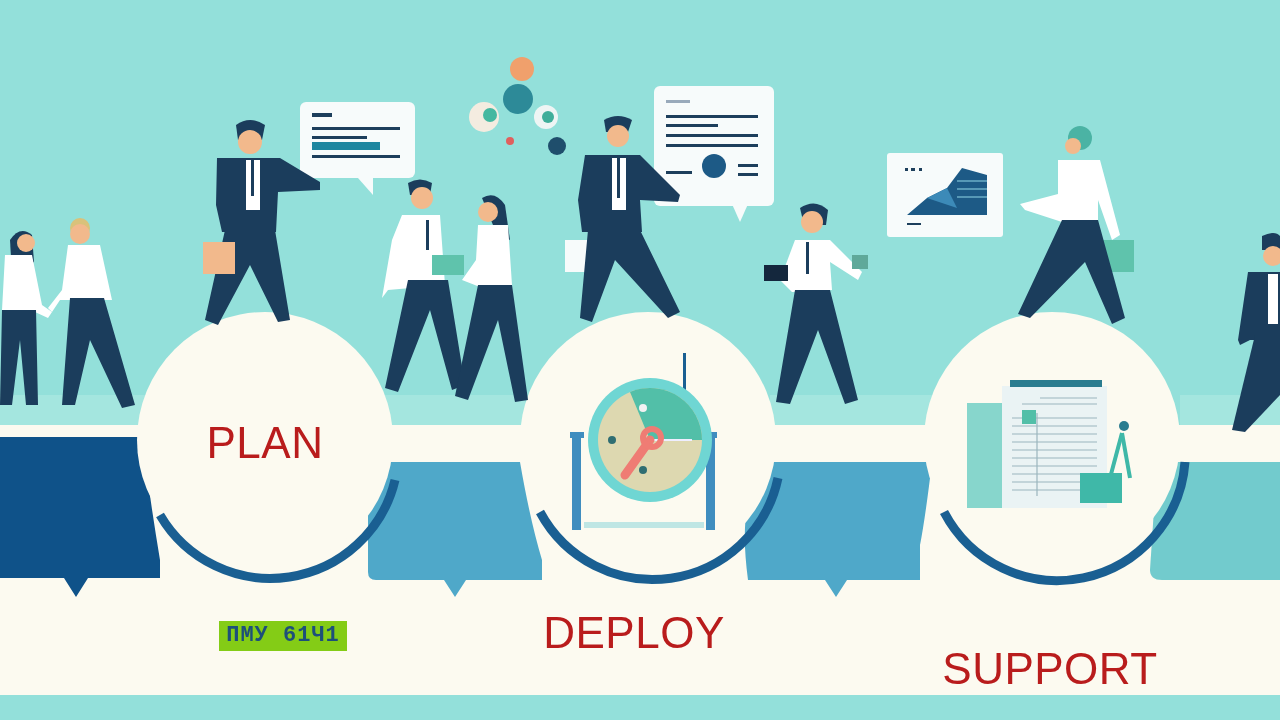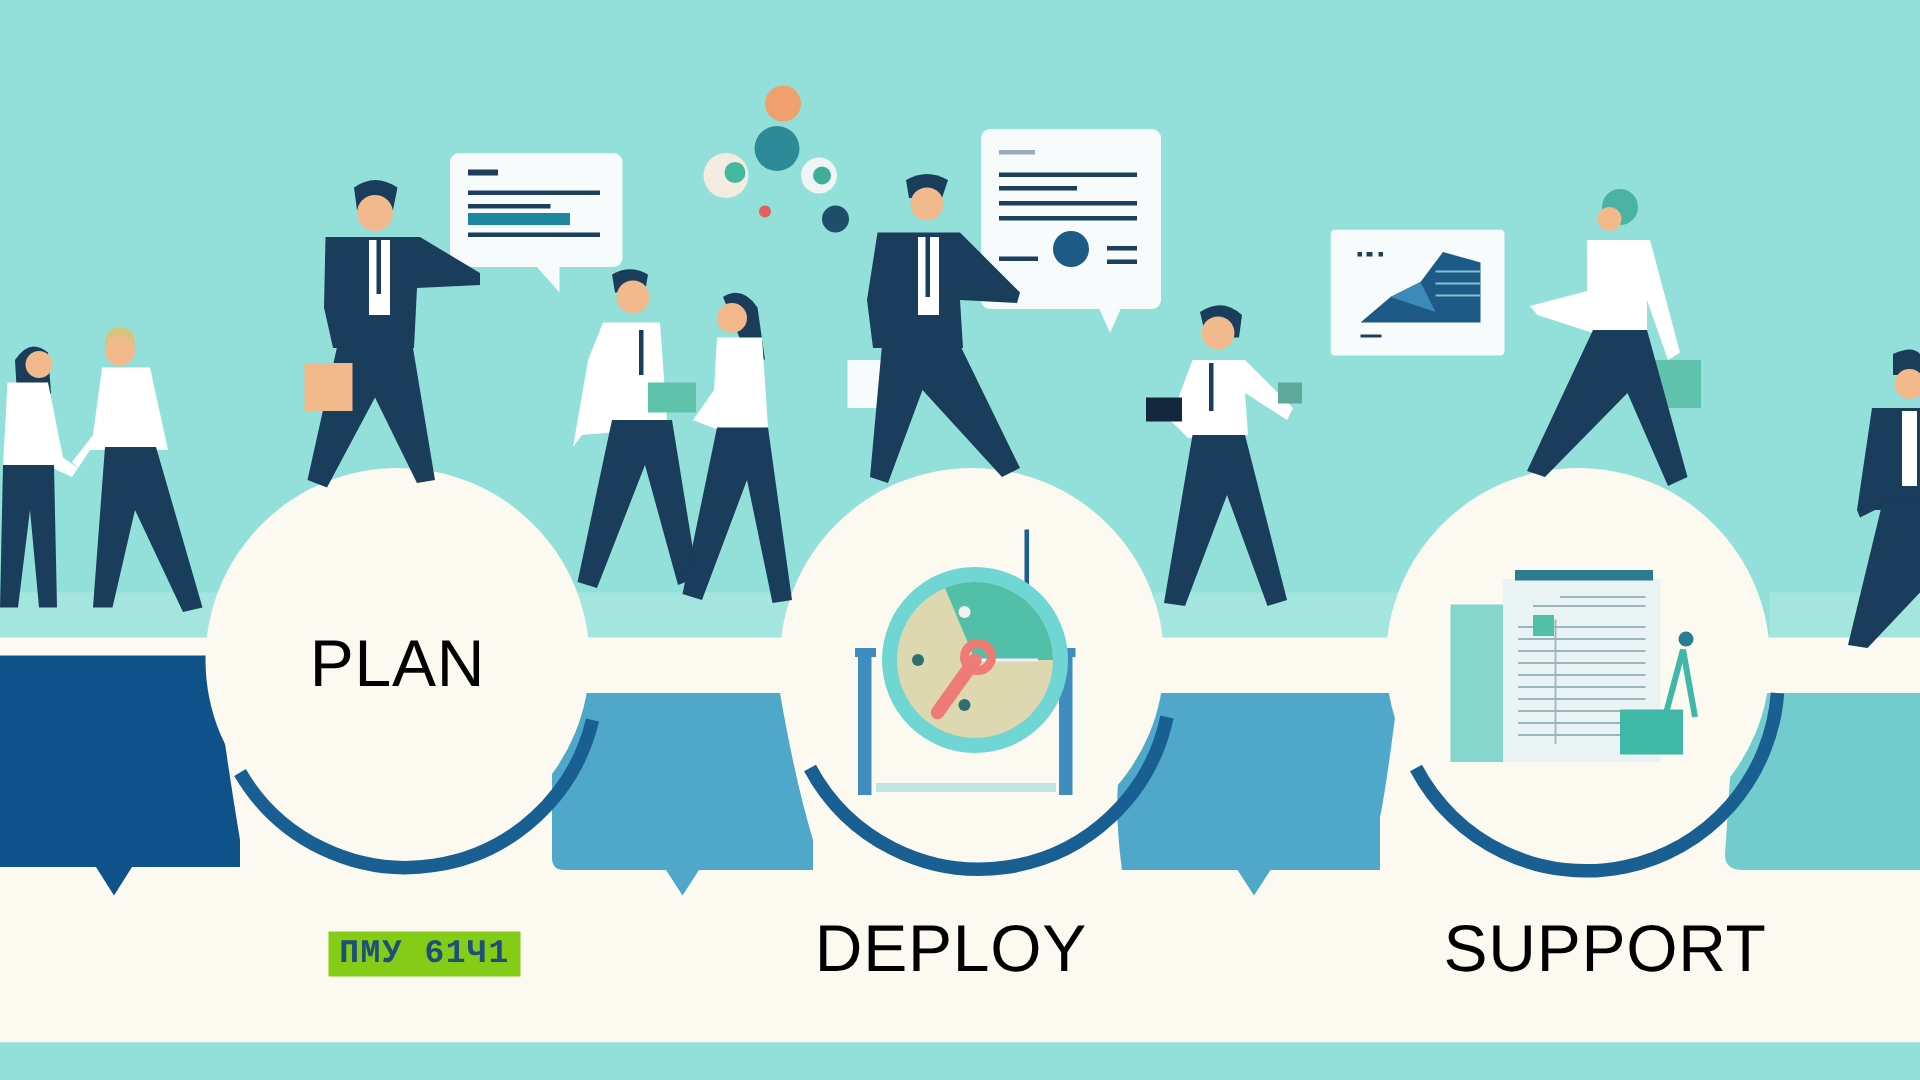--- a/index.html
+++ b/index.html
@@ -1,20 +1,20 @@
 <!DOCTYPE html>
 <html><head>
 <meta charset="utf-8">
 <style>
   html, body { margin: 0; padding: 0; }
   body { width: 1280px; height: 720px; overflow: hidden; background: #93e0da; font-family: "Liberation Sans", sans-serif; }
   .stage { position: relative; width: 1280px; height: 720px; overflow: hidden; background: #93e0da; }
   .abs { position: absolute; }
   svg { display: block; }
-  .label { position: absolute; color: #000000; font-family: "Liberation Sans", sans-serif; font-size: 44px; letter-spacing: 0.5px; text-align: center; line-height: 1; }
+  .label { position: absolute; color: #b91c1c; font-family: "Liberation Sans", sans-serif; font-size: 44px; letter-spacing: 0.5px; text-align: center; line-height: 1; }
   .garbled { position: absolute; left: 219px; top: 621px; width: 128px; height: 30px; background: #84cc16; color: #1d4f7a; font-family: Liberation Mono, monospace; font-size: 22px; font-weight: bold; letter-spacing: 1px; line-height: 30px; text-align: center; overflow: hidden; }
 </style>
 </head>
 <body>
 
 <div class="stage">
 
   <svg class="abs" style="left:0;top:0" width="1280" height="720" viewBox="0 0 1280 720">
 
     <rect x="0" y="430" width="1280" height="265" fill="#fcfaf0"></rect>
@@ -90,21 +90,21 @@
     <rect x="60" y="32" width="14" height="14" fill="#52bfa8"></rect>
     <rect x="118" y="95" width="42" height="30" fill="#3fb8a8"></rect>
     <line x1="160" y1="55" x2="148" y2="100" stroke="#3fb8a8" stroke-width="4"></line>
     <line x1="160" y1="55" x2="168" y2="100" stroke="#3fb8a8" stroke-width="4"></line>
     <circle cx="162" cy="48" r="5" fill="#2a7c8f"></circle>
   </svg>
 
   <div class="label" style="left:185px;top:421px;width:160px;">PLAN</div>
   <div class="garbled">ПМУ 61Ч1</div>
   <div class="label" style="left:534px;top:611px;width:200px;">DEPLOY</div>
-  <div class="label" style="left:935px;top:611px;width:230px;margin-left:20px;">SUPPORT</div>
+  <div class="label" style="left:935px;top:647px;width:230px;">SUPPORT</div>
 
   <svg class="abs" style="left:298px;top:100px" width="122" height="100" viewBox="0 0 122 100">
     <rect x="2" y="2" width="115" height="76" rx="6" fill="#f7fbfb"></rect>
     <path d="M60 78 L75 95 L75 78 Z" fill="#f7fbfb"></path>
     <rect x="14" y="13" width="20" height="4" fill="#1d3f5c"></rect>
     <rect x="14" y="27" width="88" height="3" fill="#1d3f5c"></rect>
     <rect x="14" y="36" width="55" height="3" fill="#1d3f5c"></rect>
     <rect x="14" y="42" width="68" height="8" fill="#1e87a0"></rect>
     <rect x="14" y="55" width="88" height="3" fill="#1d3f5c"></rect>
   </svg>

